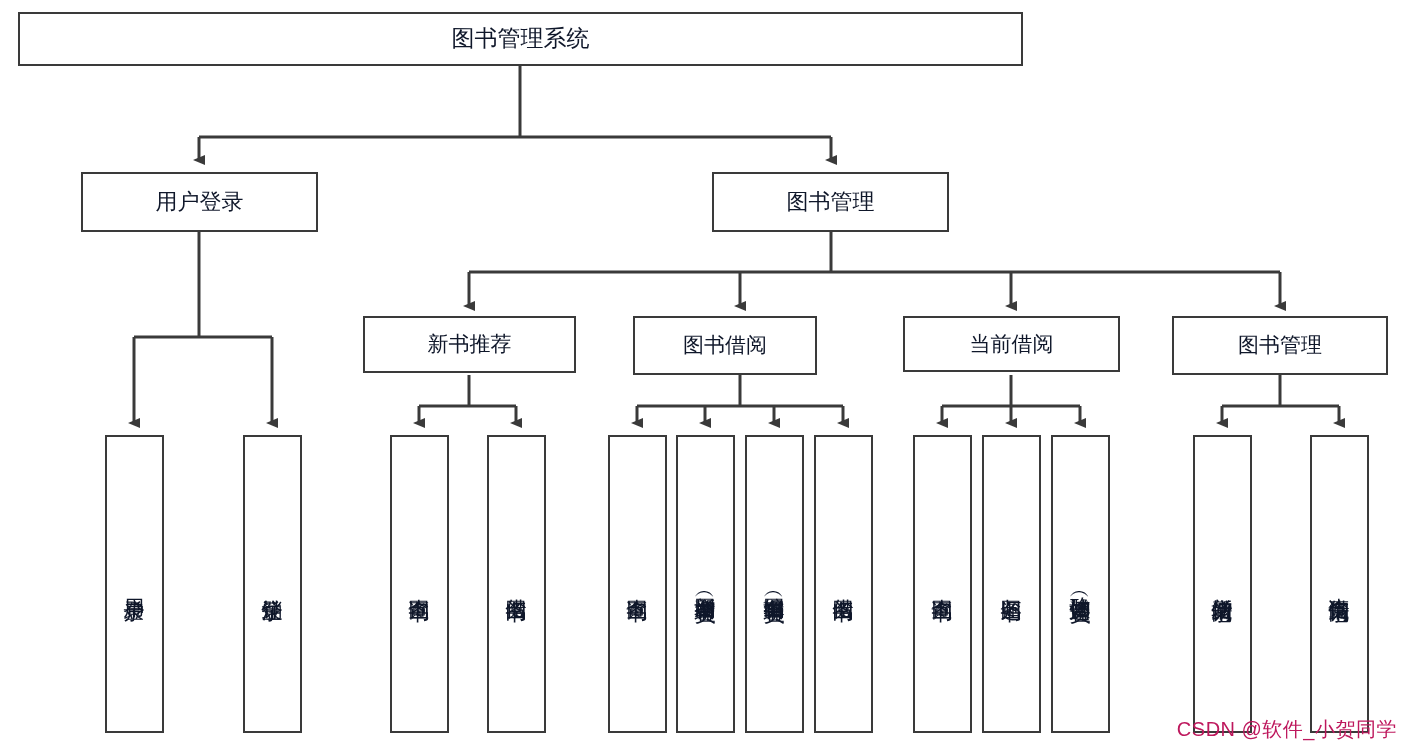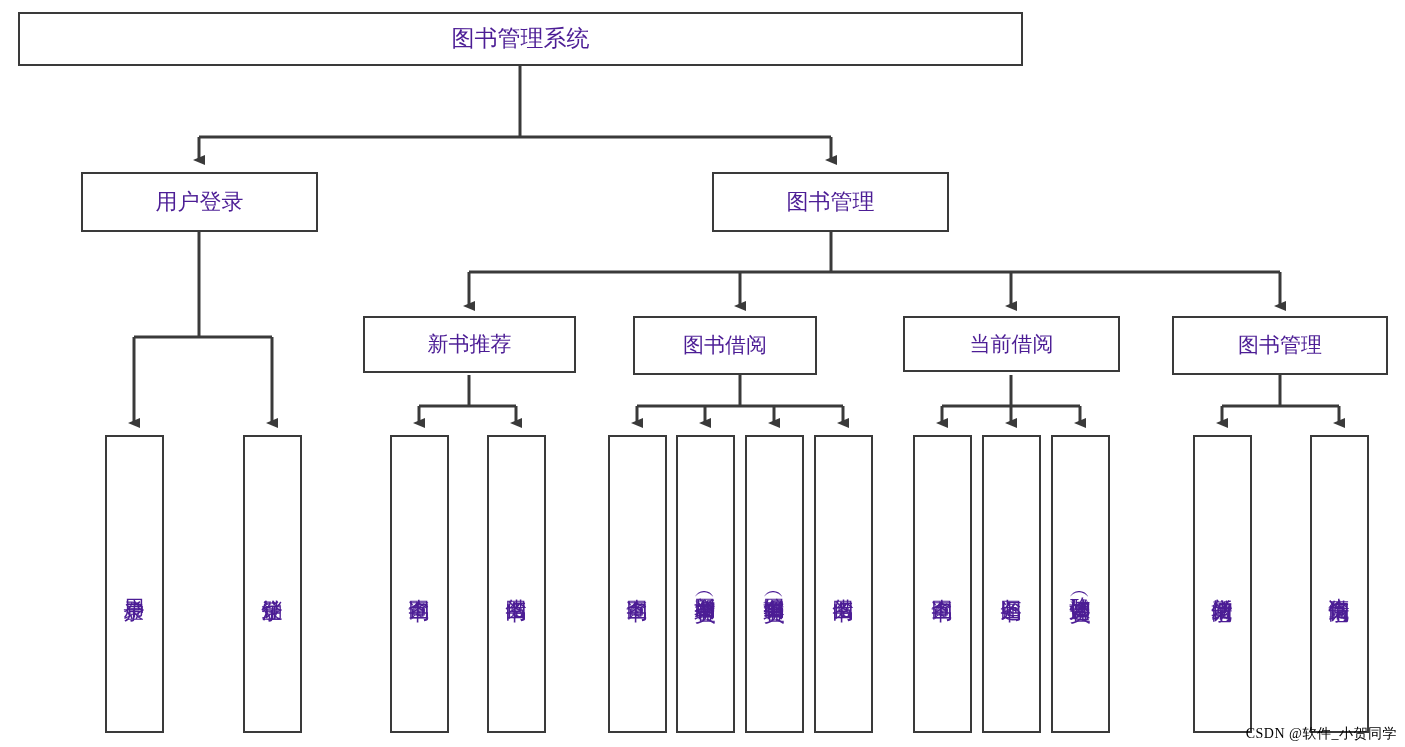--- a/index.html
+++ b/index.html
@@ -24,21 +24,21 @@
     top: 0;
     width: 1405px;
     height: 747px;
     pointer-events: none;
   }
   .node {
     position: absolute;
     box-sizing: border-box;
     border: 2px solid #3a3a3a;
     background: #ffffff;
-    color: #4c1d95;
+    color: #0f172a;
     display: flex;
     align-items: center;
     justify-content: center;
     text-align: center;
     line-height: 1.18;
   }
   .node.root {
     font-size: 23px;
   }
   .node.l1 {
@@ -57,25 +57,25 @@
     writing-mode: vertical-rl;
     text-orientation: upright;
     letter-spacing: 1px;
     line-height: 1;
     white-space: nowrap;
   }
   #watermark {
     position: absolute;
     right: 8px;
     bottom: 4px;
-    font-size: 14px;
-    color: #000000;
+    font-size: 20px;
+    color: #be185d;
     white-space: nowrap;
     letter-spacing: 0.5px;
-    font-family: Liberation Serif, serif;
+    font-family: Liberation Sans, sans-serif;
   }
 </style>
 </head>
 <body>
 
 <div id="canvas">
 
   <svg id="edges" viewBox="0 0 1405 747" width="1405" height="747">
     <defs>
       <marker id="arrow" markerWidth="12" markerHeight="12" refX="5" refY="6" orient="auto" markerUnits="userSpaceOnUse">

